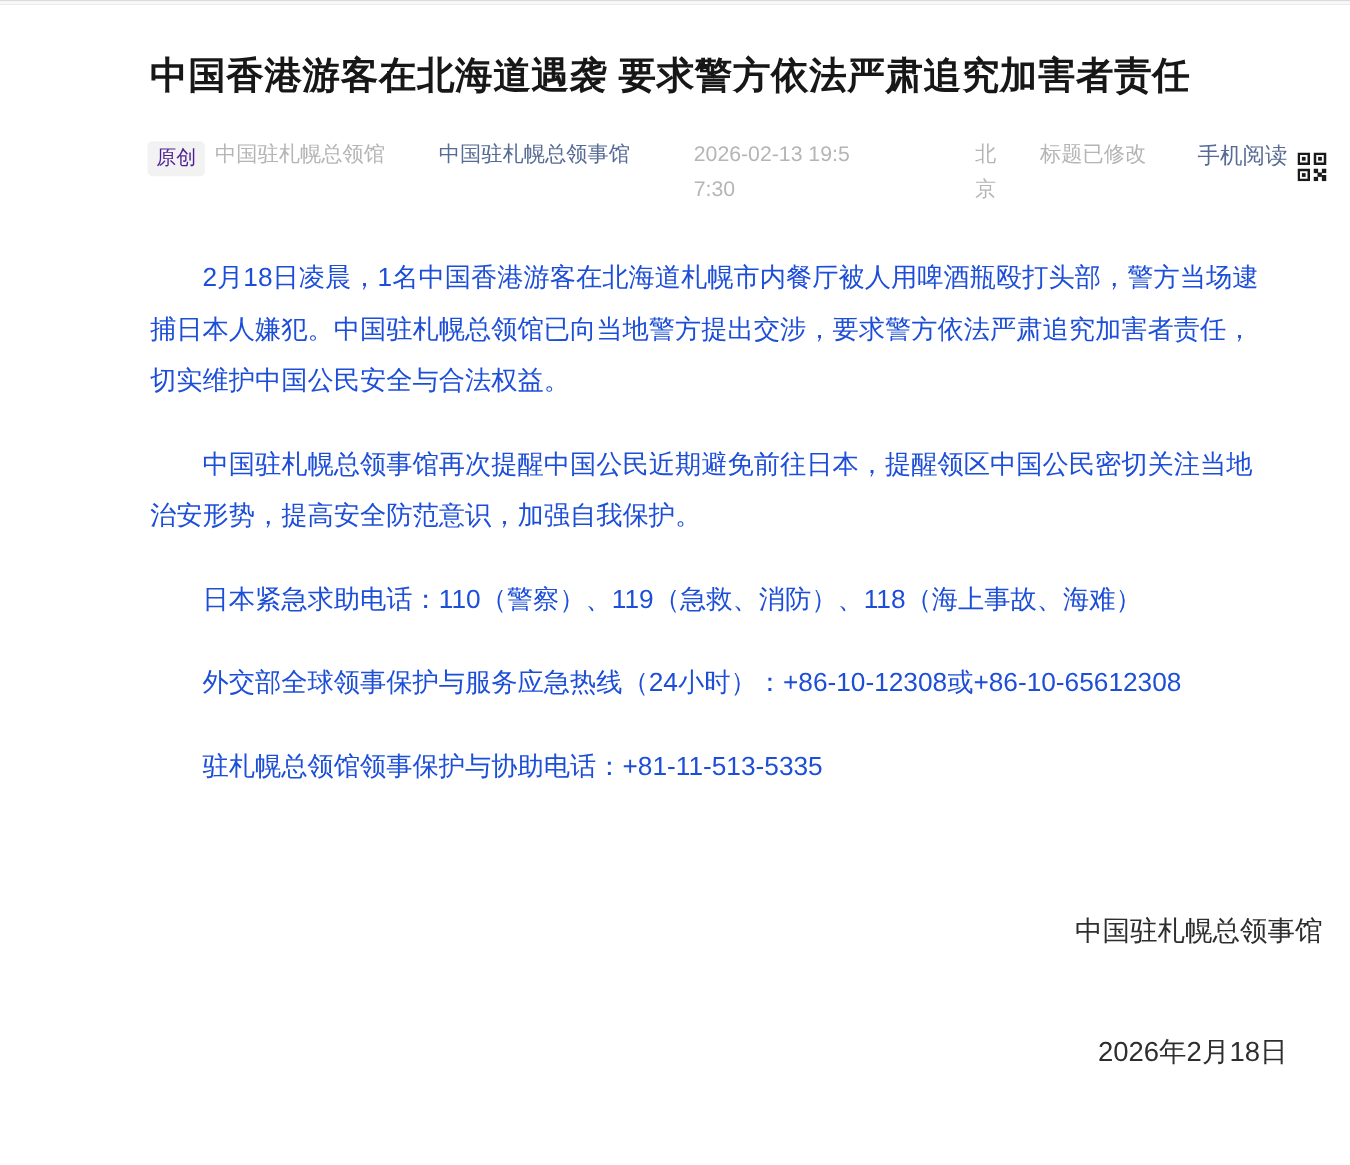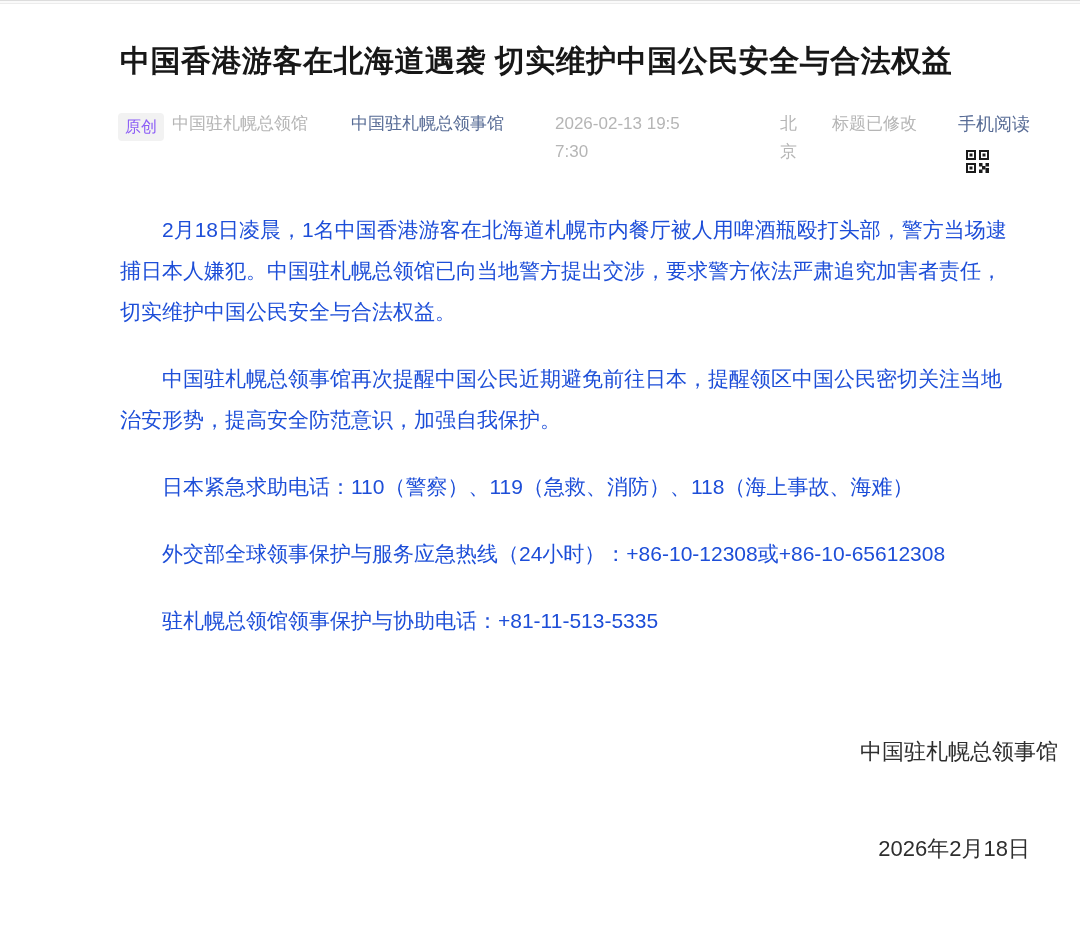--- a/index.html
+++ b/index.html
@@ -34,37 +34,37 @@
     display: flex;
     align-items: flex-start;
     margin: 30px 0 0 118px;
     font-size: 17px;
     line-height: 28px;
     color: #b5b5b5;
   }
   .badge {
     flex: 0 0 auto;
     background: #f2f2f2;
-    color: #8b5cf6;
+    color: #4c1d95;
     font-size: 16px;
     line-height: 16px;
     padding: 6px 7px;
     border-radius: 4px;
     margin-top: 3px;
   }
   .meta { display: inline-block; word-break: break-all; }
   .author   { width: 162px; margin-left: 8px;  }
   .account  { width: 198px; margin-left: 17px; color: #576b95; text-decoration: none; cursor: pointer; }
   .datetime { width: 134px; margin-left: 6px;  }
   .location { width: 26px;  margin-left: 91px; }
   .note     { width: 100px; margin-left: 26px; }
   .mobile-col {
     margin-left: 26px;
     display: flex;
-    flex-direction: column;
+    flex-direction: row;
     align-items: flex-start;
   }
   .mobile-label {
     color: #576b95;
     font-size: 18px;
     line-height: 28px;
     cursor: pointer;
   }
   .qr-icon { margin-top: 12px; margin-left: 8px; cursor: pointer; display: block; }
   .body {
@@ -87,21 +87,21 @@
   .signature { margin-top: 96px; padding-right: 22px; }
   .sign-date { margin-top: 67px; padding-right: 50px; }
 </style>
 </head>
 <body>
 
 <div class="page">
 
   <div class="top-divider"></div>
 
-  <h1 class="title">中国香港游客在北海道遇袭 切实维护中国公民安全与合法权益</h1>
+  <h1 class="title">中国香港游客在北海道遇袭 要求警方依法严肃追究加害者责任</h1>
 
   <div class="meta-row">
     <span class="badge">原创</span>
     <span class="meta author">中国驻札幌总领馆</span>
     <a class="meta account">中国驻札幌总领事馆</a>
     <span class="meta datetime">2026-02-13 19:57:30</span>
     <span class="meta location">北京</span>
     <span class="meta note">标题已修改</span>
     <div class="mobile-col">
       <span class="mobile-label">手机阅读</span>

